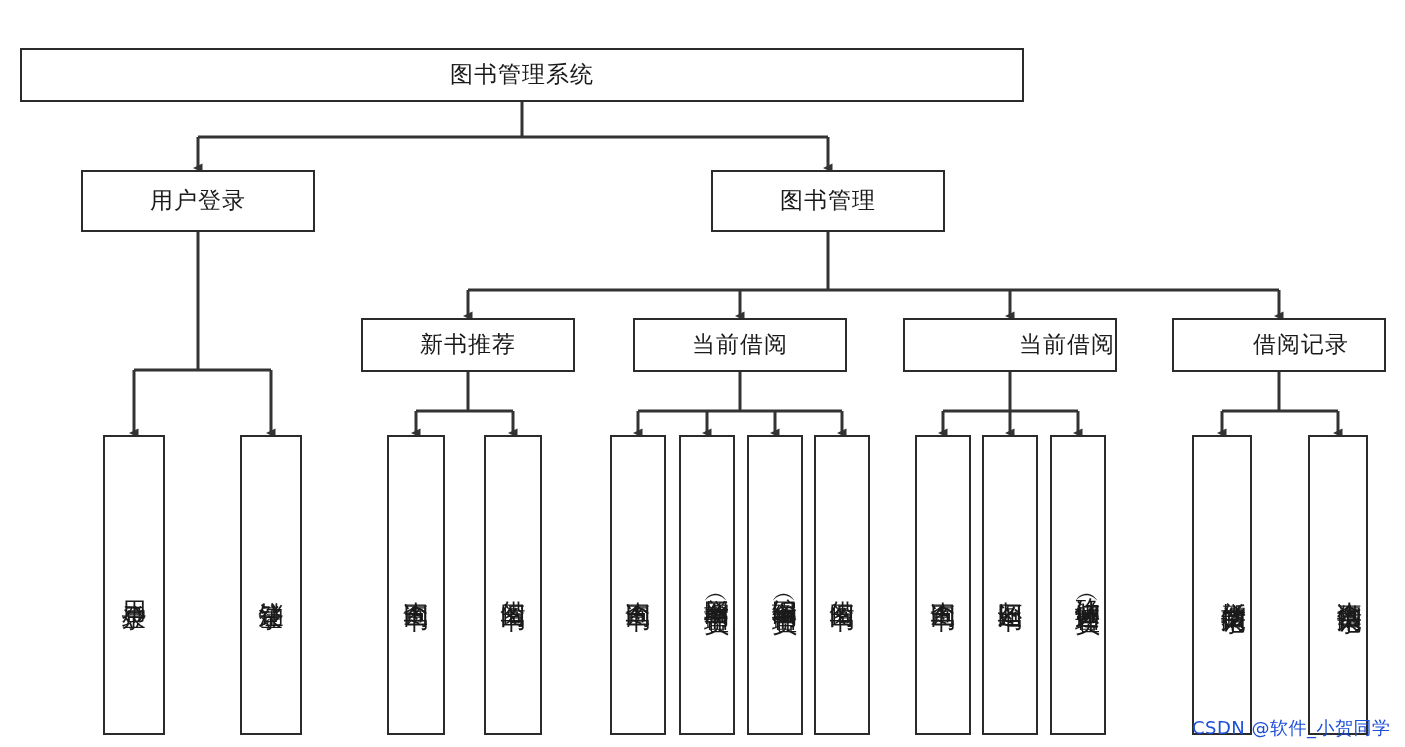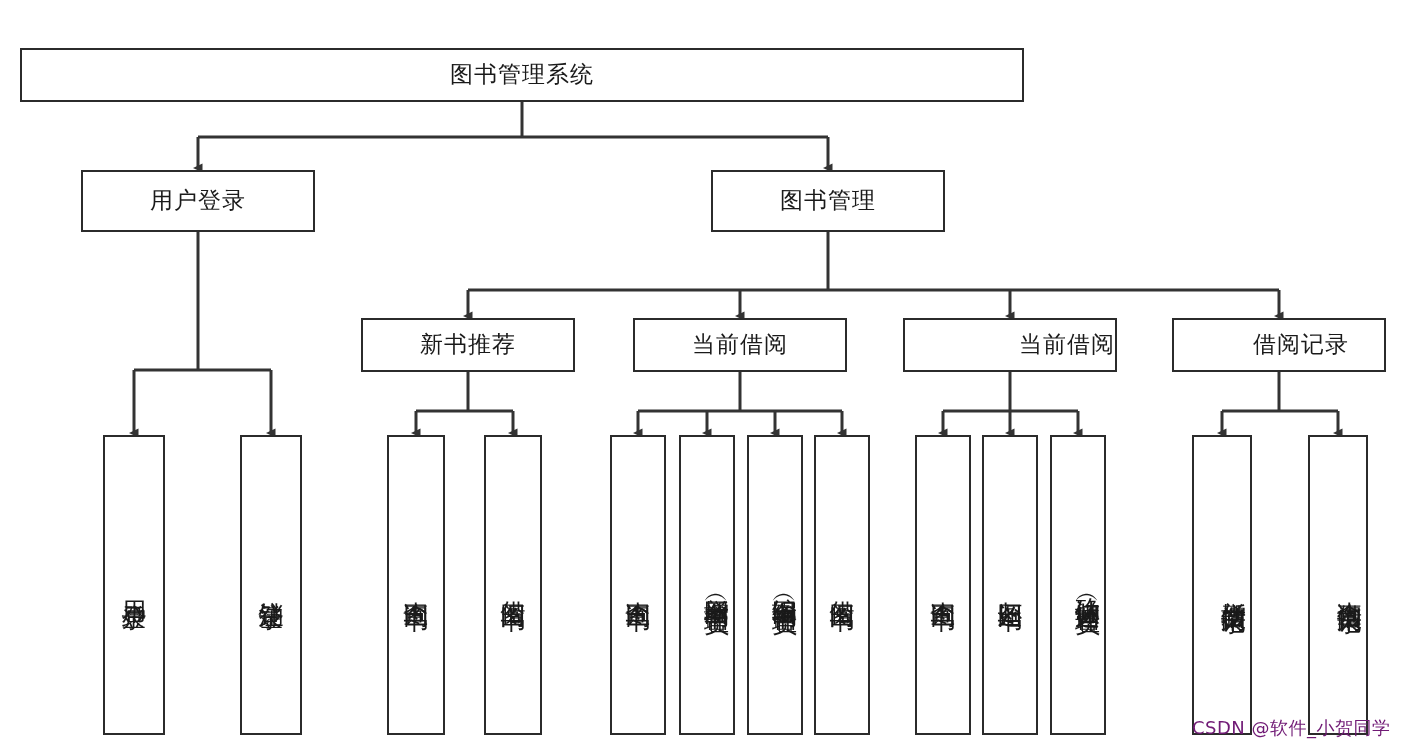--- a/index.html
+++ b/index.html
@@ -167,14 +167,14 @@
       <div class="node vertical" style="left: 1050px; top: 435px; width: 56px; height: 300px;">
         <span class="node-label">确认归还（管理员）</span>
       </div>
       <div class="node vertical" style="left: 1192px; top: 435px; width: 60px; height: 300px;">
         <span class="node-label">新增借阅记录</span>
       </div>
       <div class="node vertical" style="left: 1308px; top: 435px; width: 60px; height: 300px;">
         <span class="node-label">查询借阅记录</span>
       </div>
     </div>
-  <div class="watermark" style="left: 1192px; top: 716px; color: #701a75;">CSDN @软件_小贺同学</div>
+  <div class="watermark" style="left: 1192px; top: 716px; color: #1d4ed8;">CSDN @软件_小贺同学</div>
 </div>
 
 </body></html>

